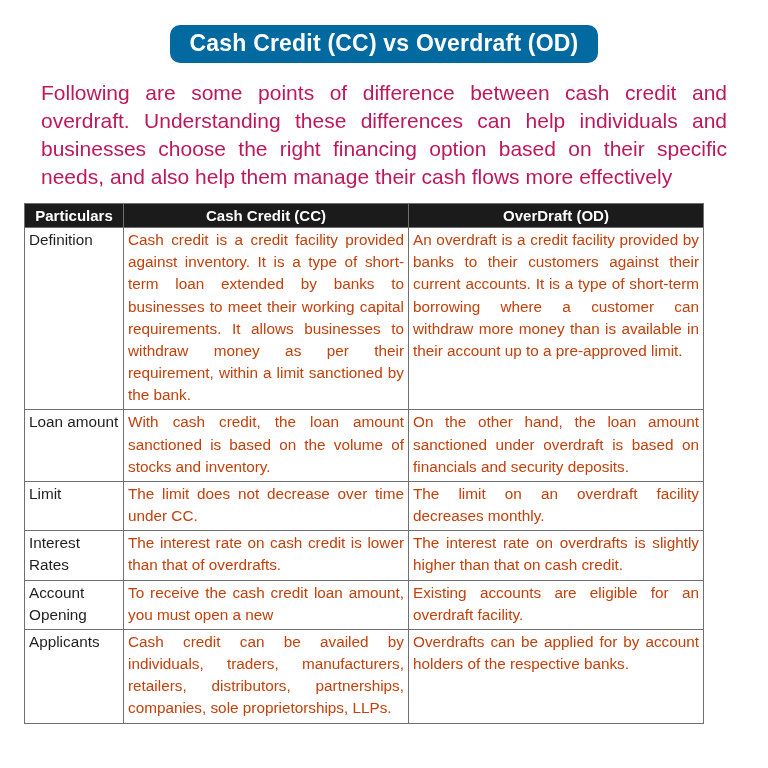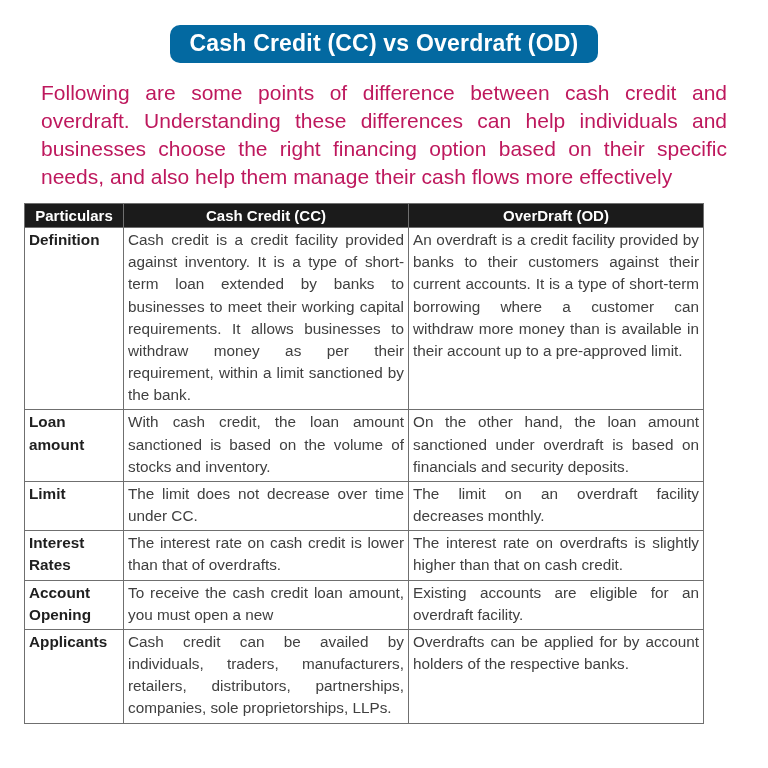--- a/index.html
+++ b/index.html
@@ -57,28 +57,28 @@
   table.cmp td {
     font-size: 15.3px;
     line-height: 1.45;
     vertical-align: top;
     padding: 1px 4px 3px 4px;
   }
   col.c1 { width: 99px; }
   col.c2 { width: 285px; }
   col.c3 { width: 295px; }
   td.label {
-    font-weight: bold;
+    font-weight: normal;
     text-align: left;
     padding-left: 5px;
     color: #1f1f1f;
   }
   td.body {
     text-align: justify;
-    color: #404040;
+    color: #c2410c;
   }
 </style>
 </head>
 <body>
 
 <div class="banner-wrap">
   <div class="banner">Cash Credit (CC) vs Overdraft (OD)</div>
 </div>
 
 <p class="intro">Following are some points of difference between cash credit and overdraft. Understanding these differences can help individuals and businesses choose the right financing option based on their specific needs, and also help them manage their cash flows more effectively</p>

